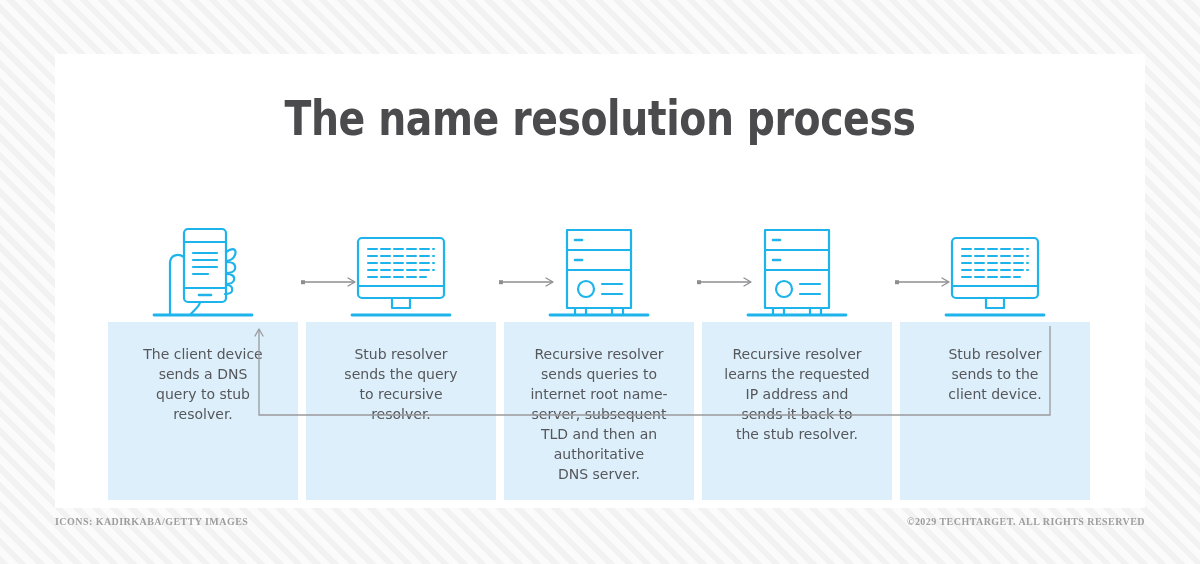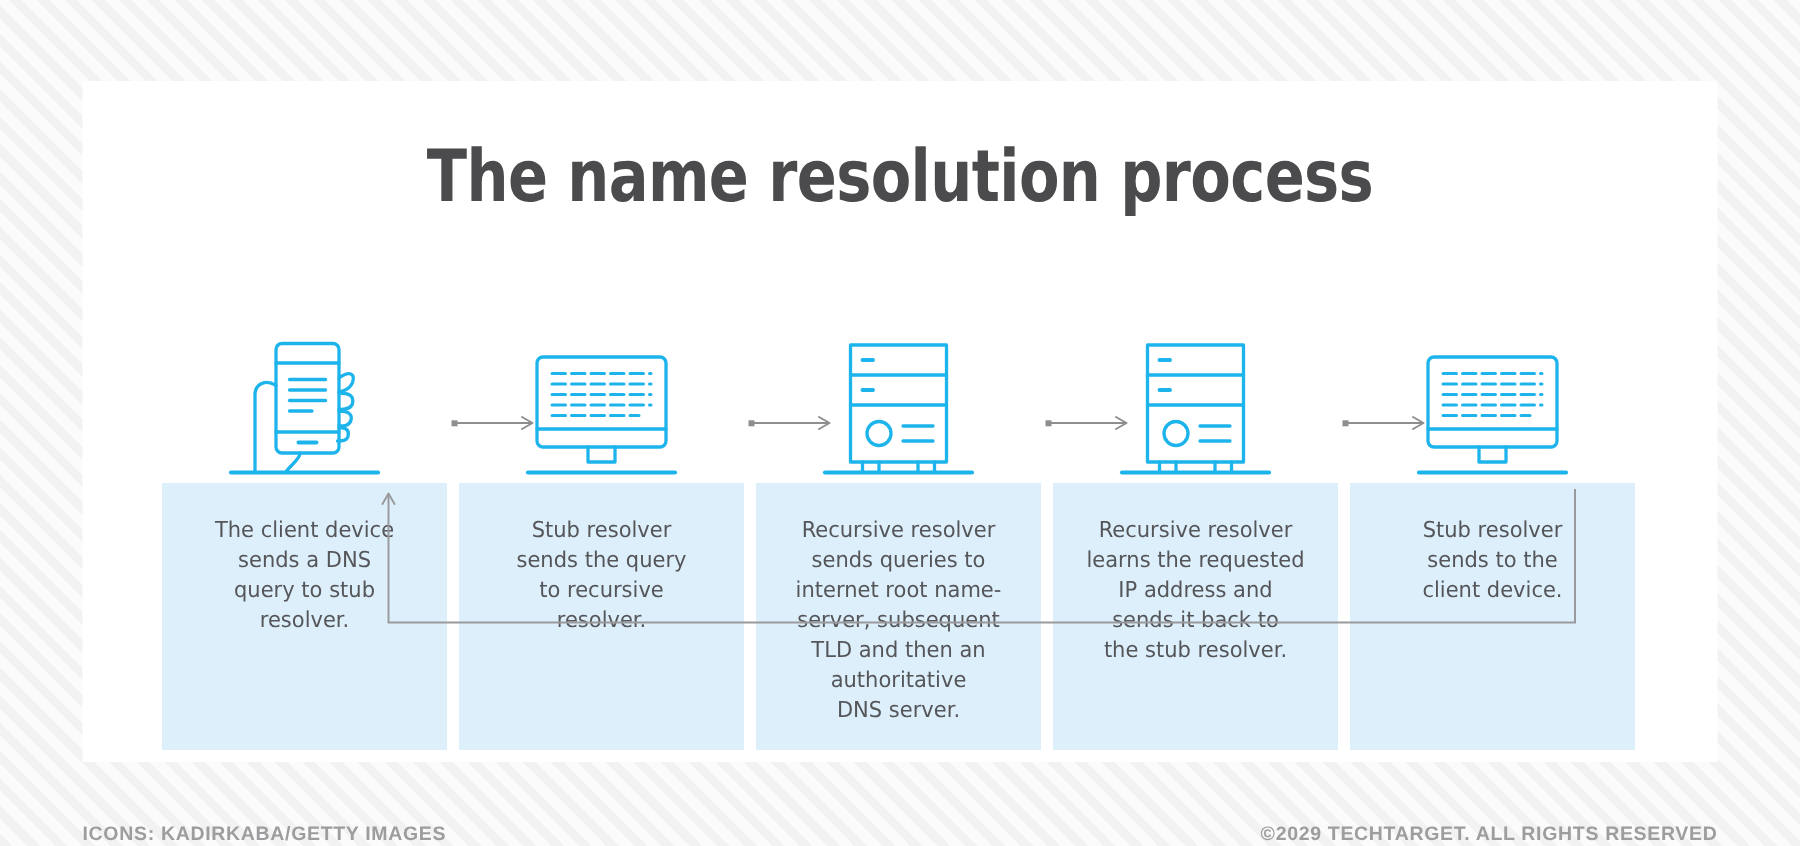--- a/index.html
+++ b/index.html
@@ -124,23 +124,23 @@
     left: 53px;
     top: 116px;
     width: 983px;
     height: 360px;
     pointer-events: none;
   }
 
   
   .credit {
     position: absolute;
-    top: 548px;
-    font-family: Liberation Sans, sans-serif;
-    font-size: 13px;
+    top: 516px;
+    font-family: Liberation Serif, serif;
+    font-size: 10px;
     font-weight: bold;
     letter-spacing: 0.45px;
     color: #9d9d9f;
     white-space: nowrap;
   }
   .credit-left  { left: 55px; }
   .credit-right { right: 55px; }
 </style>
 </head>
 <body>

